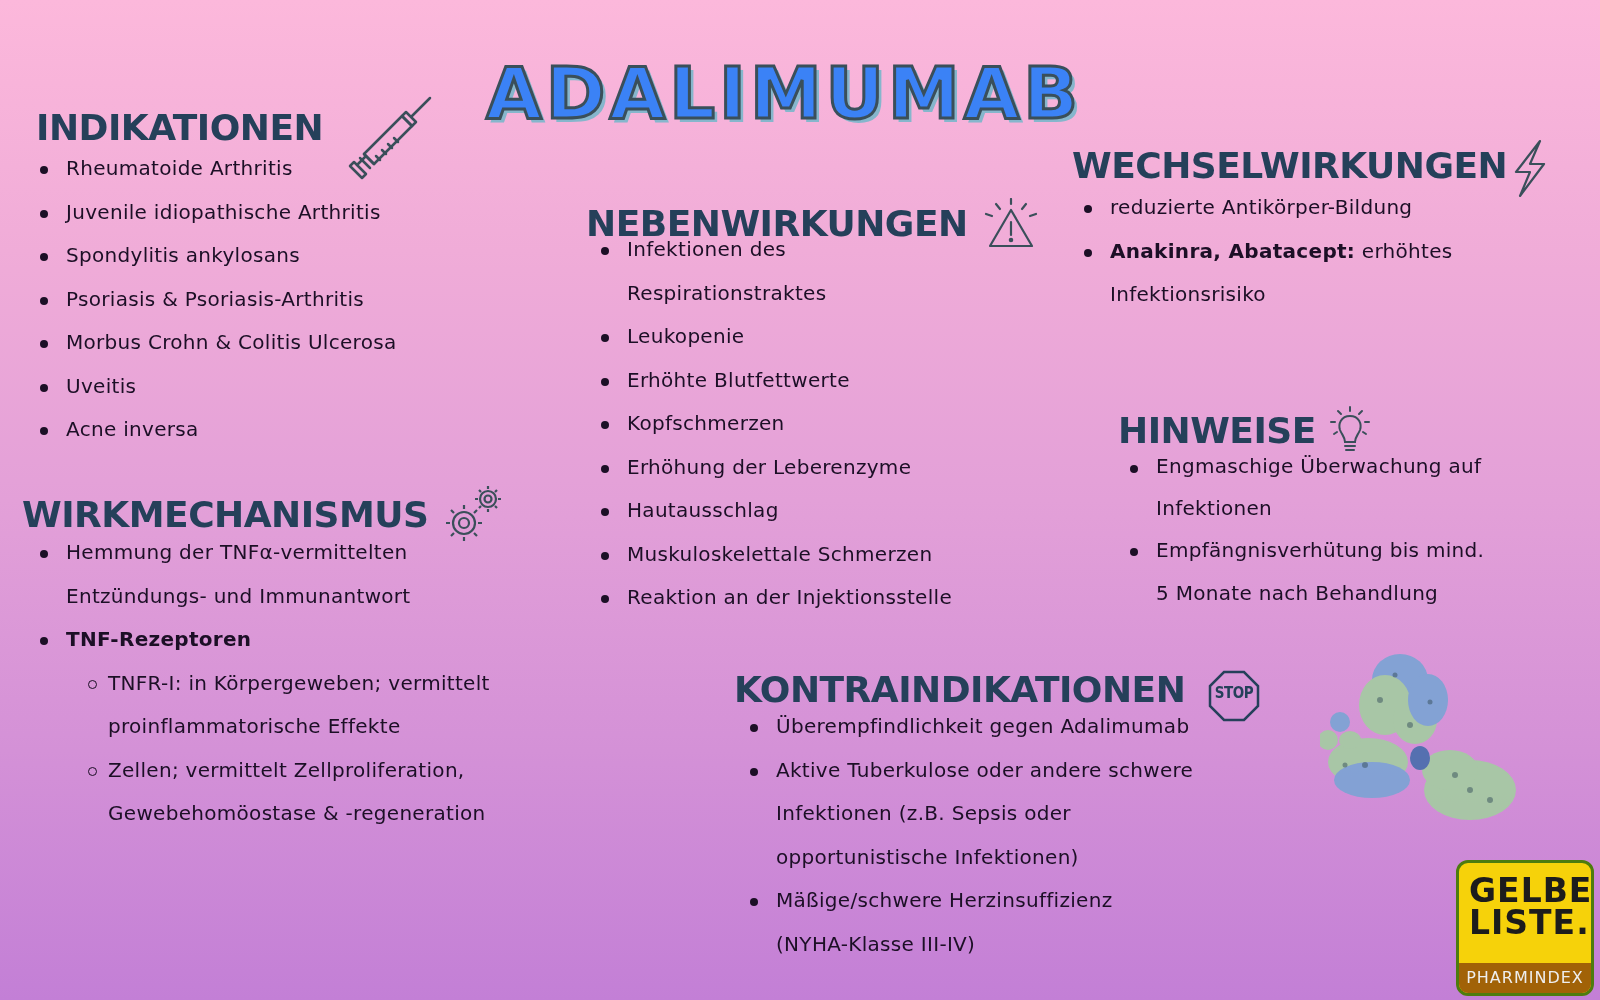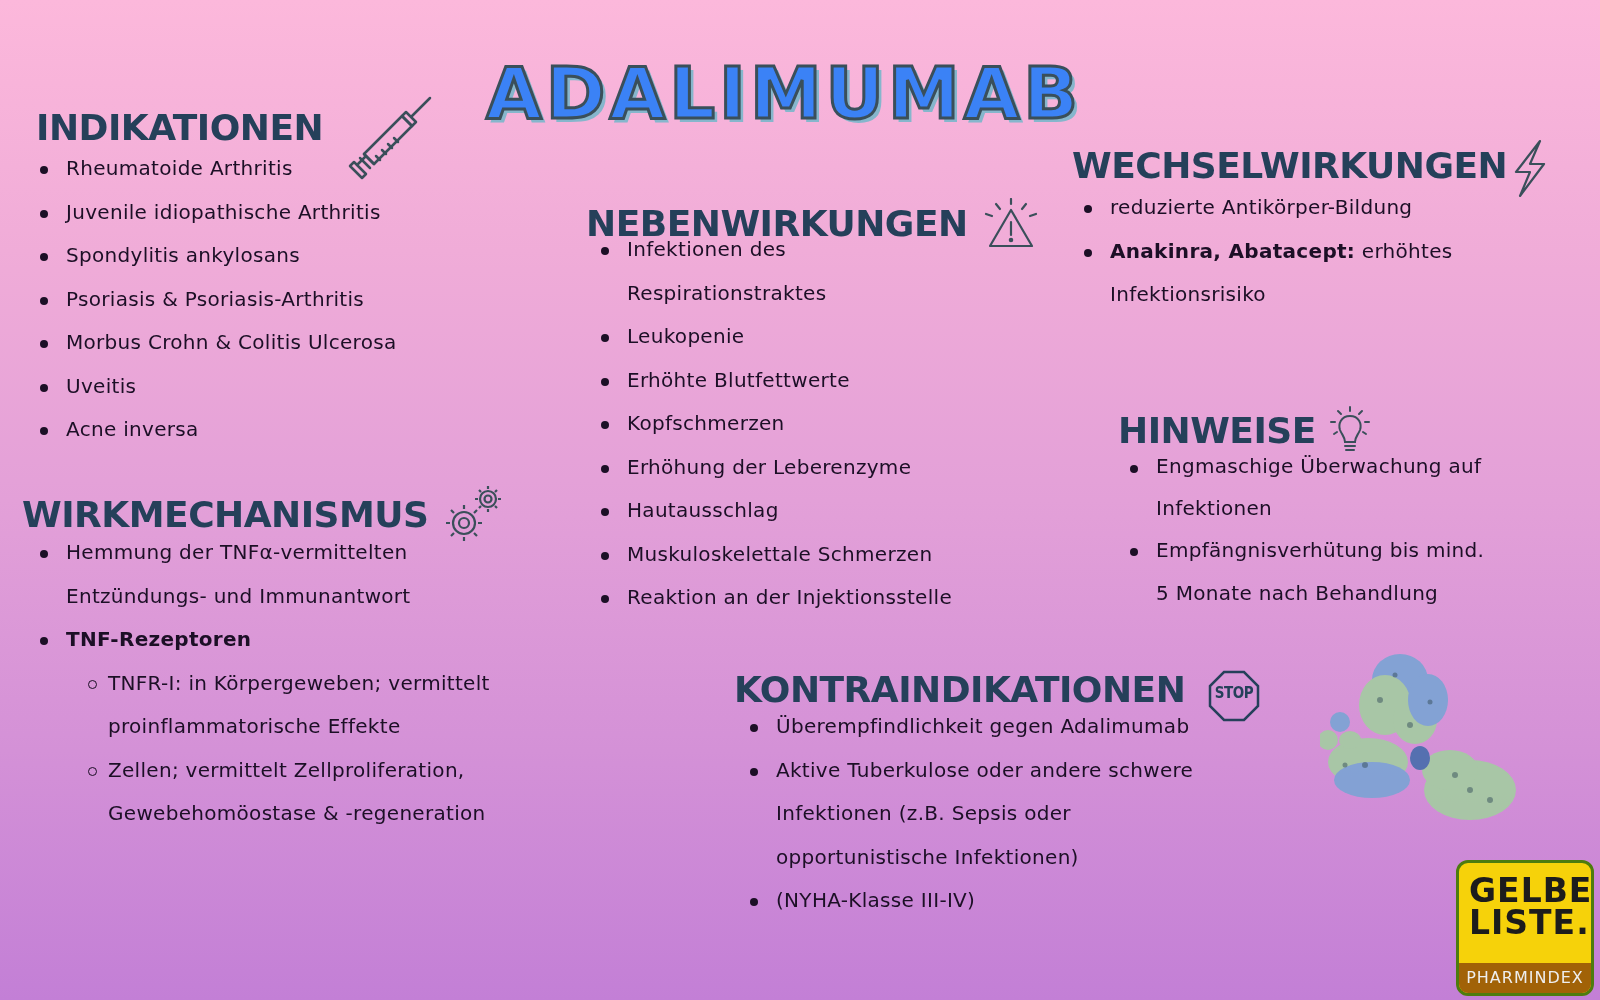--- a/index.html
+++ b/index.html
@@ -180,20 +180,21 @@
   <span style="position:absolute;left:0;right:0;top:14px;text-align:center;font-size:15px;font-weight:bold;color:#25405a;font-family:'DejaVu Sans Condensed','DejaVu Sans',sans-serif;letter-spacing:-0.5px;">STOP</span>
 </div>
 <ul class="abs" style="left:734px; top:705px; width:560px;">
   <li>Überempfindlichkeit gegen Adalimumab</li>
   <li>
     <span class="wrap">Aktive Tuberkulose oder andere schwere</span>
     <span class="wrap">Infektionen (z.B. Sepsis oder</span>
     <span class="wrap">opportunistische Infektionen)</span>
   </li>
   <li>
+    <span class="wrap">Mäßige/schwere Herzinsuffizienz</span>
     <span class="wrap">(NYHA-Klasse III-IV)</span>
   </li>
 </ul>
 
 <svg class="abs" style="left:1320px; top:640px;" width="230" height="200" viewBox="0 0 230 200">
   <g opacity="0.95">
     <ellipse cx="80" cy="40" rx="28" ry="26" fill="#7fa3d4"></ellipse>
     <ellipse cx="65" cy="65" rx="26" ry="30" fill="#a6c9a4"></ellipse>
     <ellipse cx="95" cy="80" rx="22" ry="24" fill="#a6c9a4"></ellipse>
     <ellipse cx="108" cy="60" rx="20" ry="26" fill="#7fa3d4"></ellipse>

